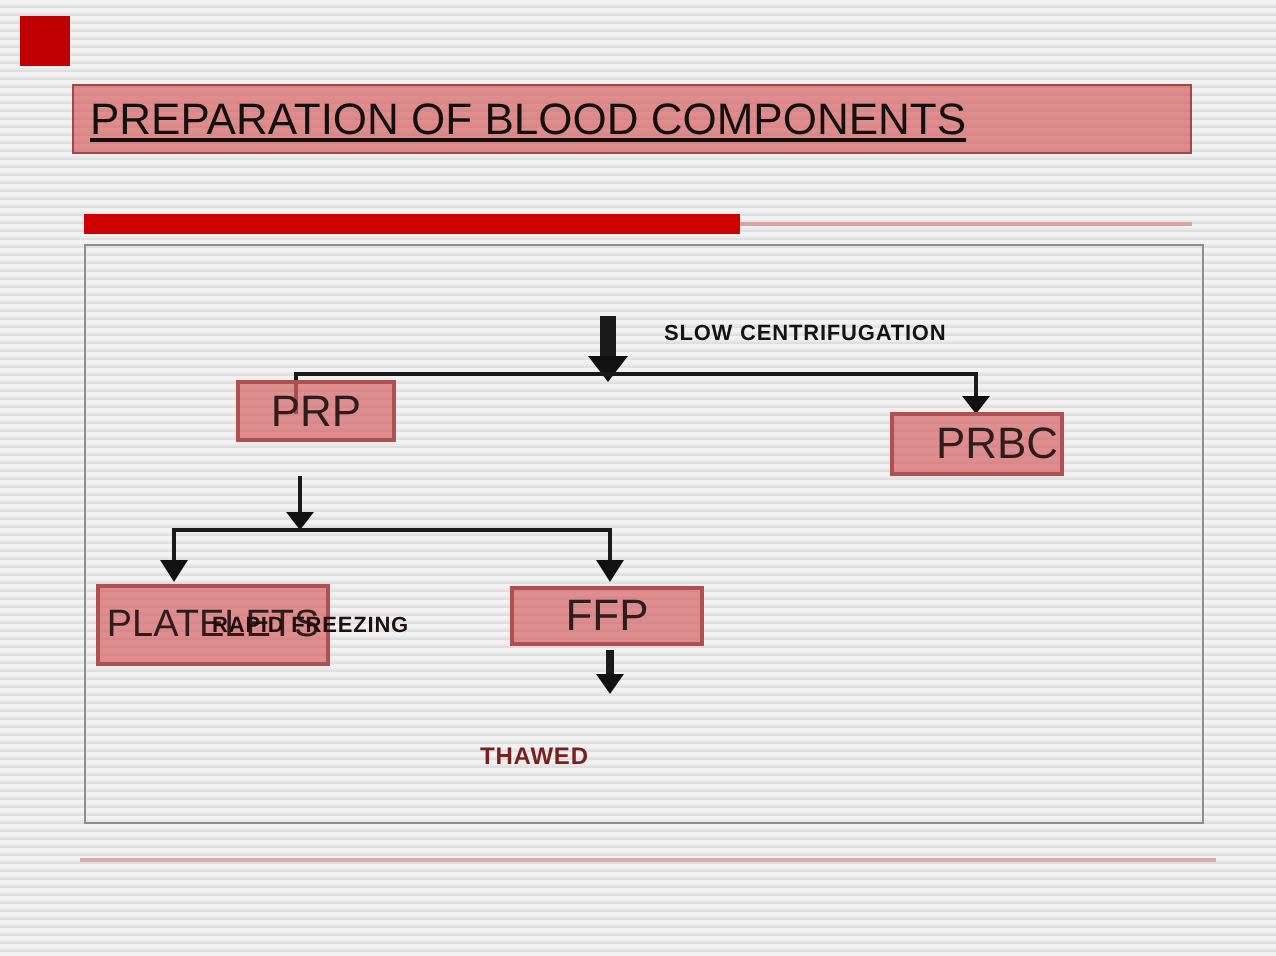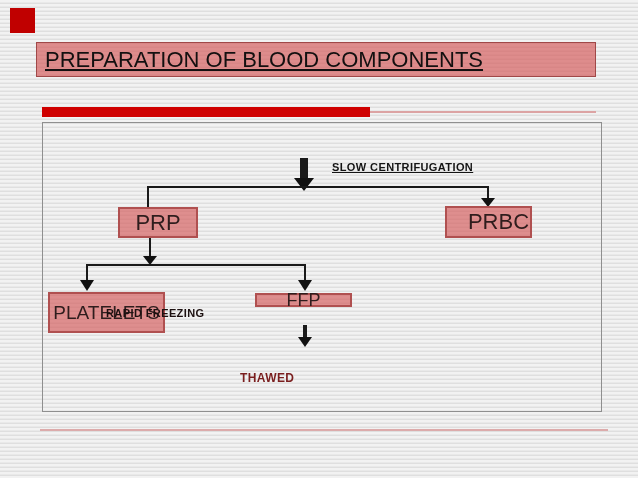--- a/index.html
+++ b/index.html
@@ -23,24 +23,24 @@
   .accent-line{position:absolute;left:370px;top:111px;width:226px;height:2px;background:#dca3a3;}
   .content-frame{position:absolute;left:42px;top:122px;width:560px;height:290px;border:1px solid #8f8f8f;box-sizing:border-box;}
   .footer-line{position:absolute;left:40px;top:429px;width:568px;height:2px;background:#dcabab;}
 
   .node{
     position:absolute;display:flex;align-items:center;justify-content:center;
     background:rgba(213,103,103,0.72);border:2px solid #b05050;box-sizing:border-box;
     color:#2f1d1d;white-space:nowrap;
   }
   .n-wb{left:228px;top:127px;width:182px;height:31px;font-size:25px;}
-  .n-prp{left:118px;top:207px;width:80px;height:31px;font-size:22px;}
+  .n-prp{left:118px;top:190px;width:80px;height:31px;font-size:22px;}
   .n-prbc{left:445px;top:206px;width:87px;height:32px;font-size:22px;padding-left:20px;}
   .n-plt{left:48px;top:292px;width:117px;height:41px;font-size:19px;}
-  .n-ffp{left:255px;top:293px;width:97px;height:14px;font-size:18px;}
+  .n-ffp{left:255px;top:293px;width:97px;height:30px;font-size:22px;}
   .n-cryo{left:235px;top:350px;width:185px;height:43px;font-size:24px;letter-spacing:-1px;}
 
   .ln{position:absolute;background:#1a1a1a;}
   .l-h1{left:148px;top:186px;width:341px;height:2px;}
   .l-v-prp{left:147px;top:186px;width:2px;height:21px;}
   .l-v-prbc{left:487px;top:186px;width:2px;height:14px;}
   .l-v-prp-dn{left:149px;top:238px;width:2px;height:20px;}
   .l-h2{left:86px;top:264px;width:220px;height:2px;}
   .l-v-plt{left:86px;top:264px;width:2px;height:17px;}
   .l-v-ffp{left:304px;top:264px;width:2px;height:17px;}
@@ -52,21 +52,21 @@
   .ah-prbc{left:481px;top:198px;}
   .ah-junction{left:143px;top:256px;}
   .ah-plt{left:80px;top:280px;border-top-width:11px;}
   .ah-ffp{left:298px;top:280px;border-top-width:11px;}
   .ah-cryo{left:298px;top:337px;border-top-width:10px;}
 
   .plabel{
     position:absolute;font-size:11px;font-weight:bold;color:#141414;
     letter-spacing:0.4px;white-space:nowrap;
   }
-  .pl-slow{left:332px;top:161px;text-decoration:underline;}
+  .pl-slow{left:332px;top:161px;}
   .pl-high{left:162px;top:251px;}
   .pl-rapid{left:78px;top:307px;color:#1c1010;z-index:3;padding-left:28px;}
   .pl-thawed{left:240px;top:371px;font-size:12px;color:#7a1e1e;z-index:3;}
 </style>
 </head>
 <body>
 
 <div class="stage">
 
   <div class="bullet"></div>

